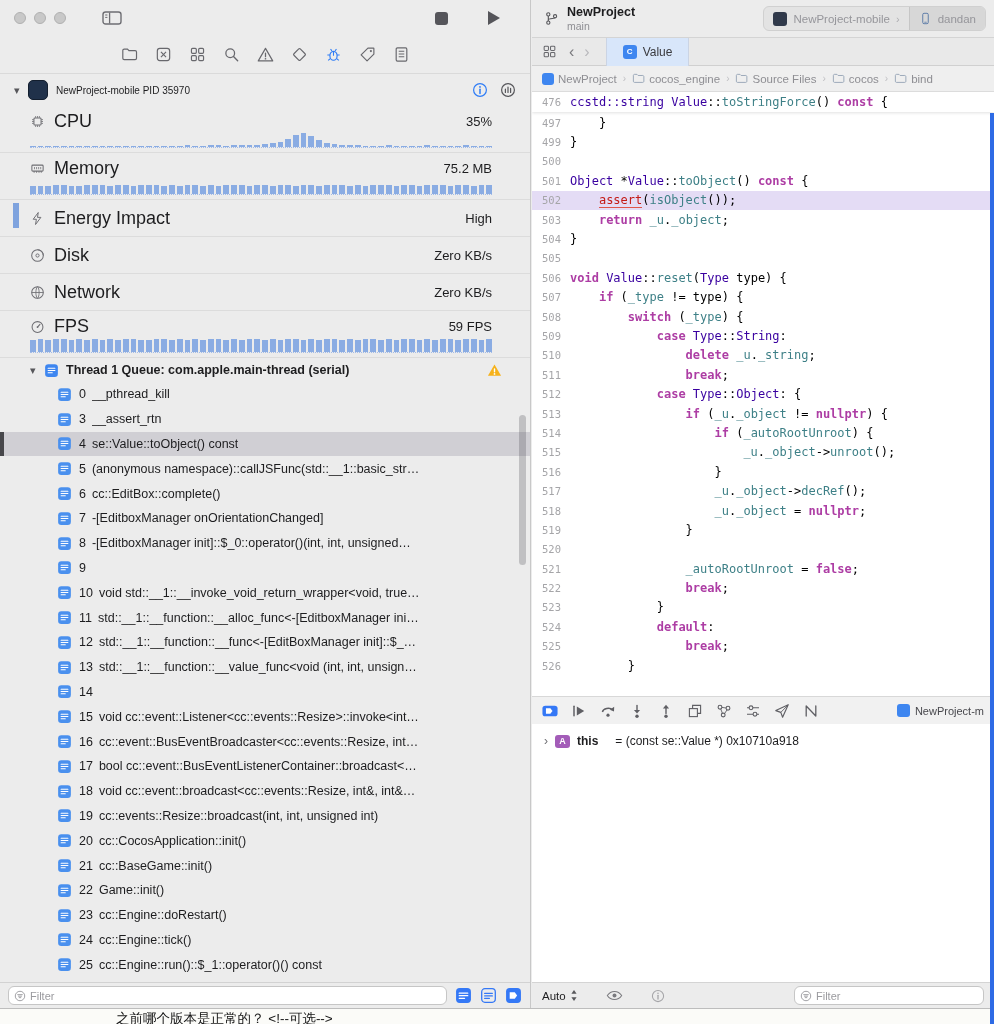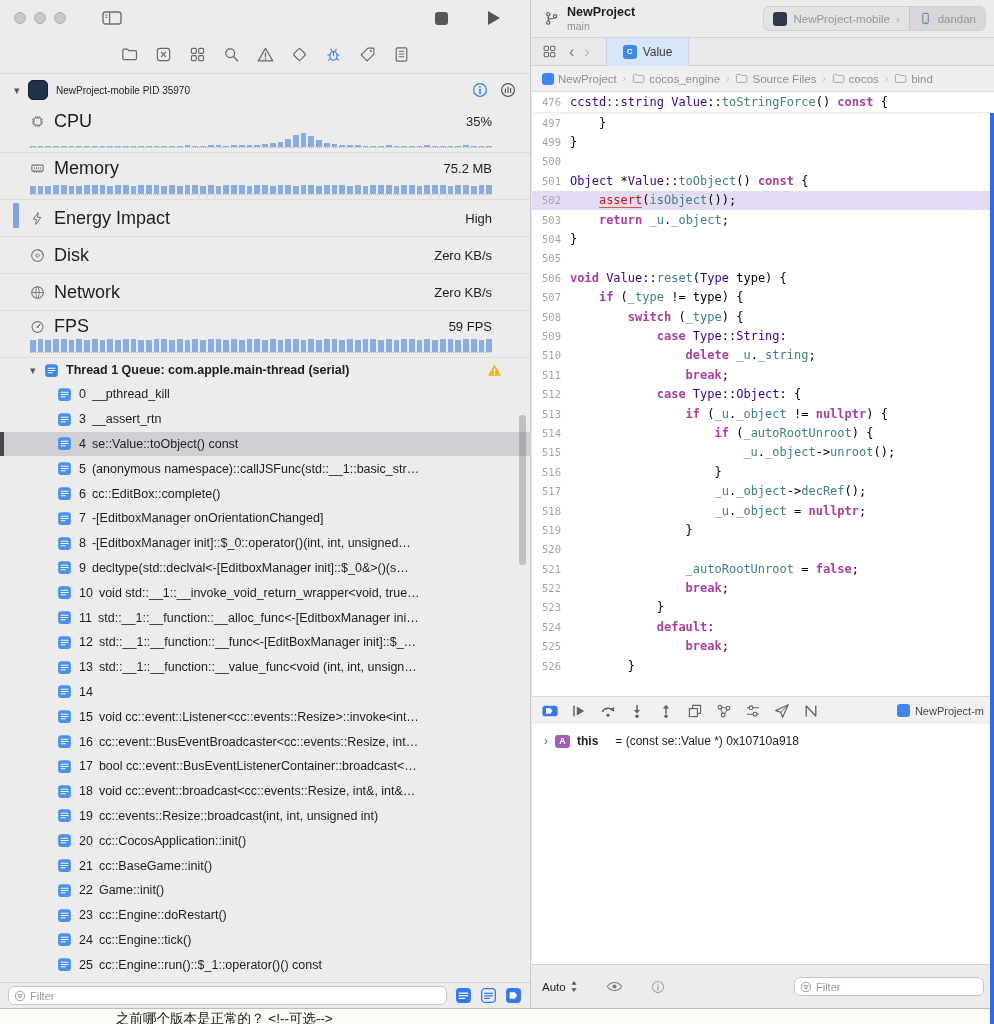--- a/index.html
+++ b/index.html
@@ -104,21 +104,21 @@
   .dic{width:16px;height:16px;color:#5F5F64}
   .dbg-proc{margin-left:auto;display:flex;align-items:center;gap:5px;font-size:11px;color:#48484D;white-space:nowrap;overflow:hidden}
   .dbg-appic{width:13px;height:13px;border-radius:3px;background:#3E86F0;flex:0 0 auto}
 
   .variables{position:absolute;top:724px;left:0;right:0;bottom:26px;background:#FFF}
   .varrow{display:flex;align-items:center;padding:10px 0 0 12px;font-size:12px}
   .vdis{color:#6E6E73;font-size:12px;margin-right:7px}
   .vbadge{width:15px;height:13px;border-radius:3px;background:#A35CB8;color:#FFF;font-size:9px;font-weight:700;display:flex;align-items:center;justify-content:center;margin-right:7px}
   .vname{font-weight:700;margin-right:17px}
 
-  .varbar{position:absolute;bottom:0;left:0;right:0;height:44px;background:#ECECEC;border-top:1px solid #D4D4D4;display:flex;align-items:center;padding:0 10px;gap:28px}
+  .varbar{position:absolute;bottom:0;left:0;right:0;height:26px;background:#ECECEC;border-top:1px solid #D4D4D4;display:flex;align-items:center;padding:0 10px;gap:28px}
   .scope{display:flex;align-items:center;gap:4px;font-size:11.5px}
   .udic{width:8px;height:13px;color:#57575B}
   .eyeic{width:17px;height:13px;color:#7A7A7E}
   .infoic2{width:14px;height:14px;color:#A5A5A8}
   .varbar .ffield{flex:0 0 190px}
 
   .edge-strip{position:absolute;right:0;top:113px;bottom:0;width:4px;background:#2E6BE5;z-index:9}
   .bgwin{position:absolute;left:0;top:1008px;width:994px;height:16px;background:#FBFBF8;border-top:1px solid #BDBDBD;overflow:hidden;z-index:8}
   .bgtext{position:absolute;left:116px;top:1px;font-size:13.5px;color:#141414;white-space:nowrap}
 </style>
@@ -678,21 +678,20 @@
               <use href="#i-frame"></use>
             </svg>
             <span class="fnum">8</span>
             <span class="ftext">-[EditboxManager init]::$_0::operator()(int, int, unsigned…</span>
           </div>
           <div class="frame">
             <svg class="fic">
               <use href="#i-frame"></use>
             </svg>
             <span class="fnum">9</span>
-            <span class="ftext">decltype(std::declval&lt;-[EditboxManager init]::$_0&amp;&gt;()(s…</span>
           </div>
           <div class="frame">
             <svg class="fic">
               <use href="#i-frame"></use>
             </svg>
             <span class="fnum">10</span>
             <span class="ftext">void std::__1::__invoke_void_return_wrapper&lt;void, true…</span>
           </div>
           <div class="frame">
             <svg class="fic">

